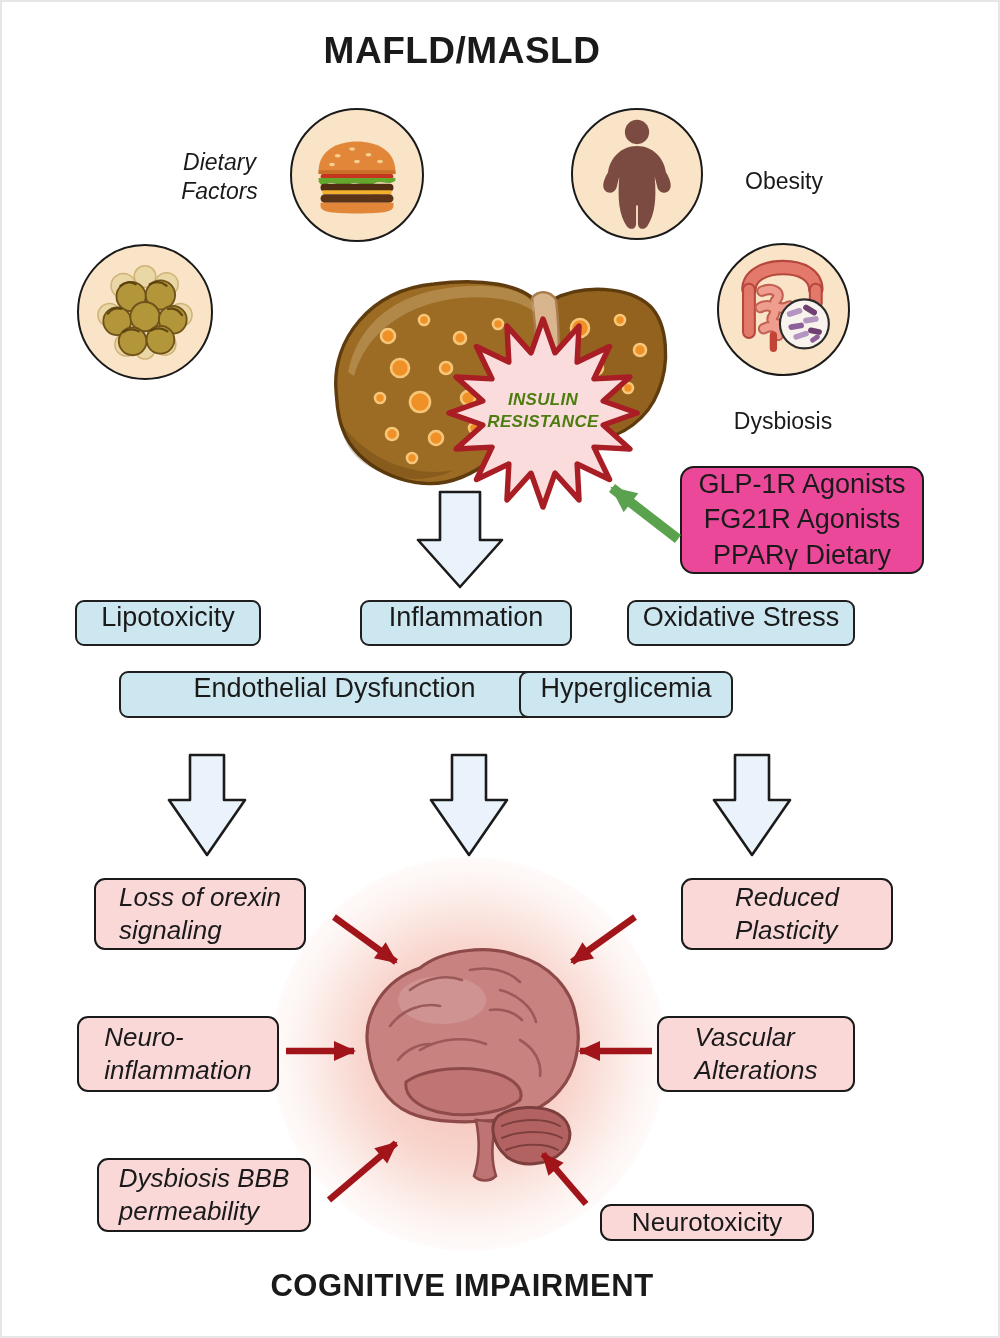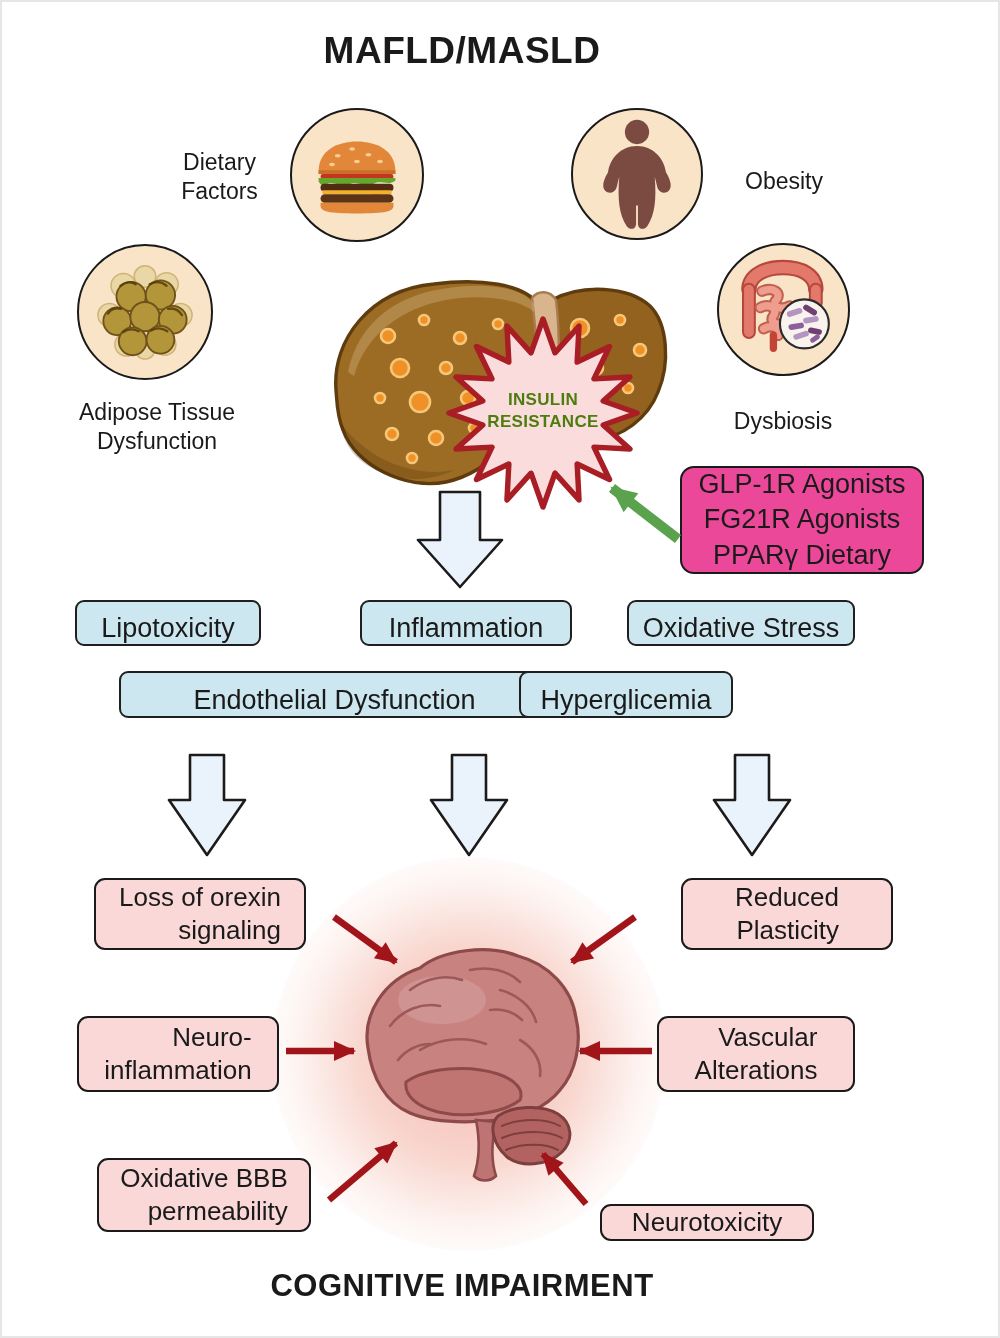--- a/index.html
+++ b/index.html
@@ -2,38 +2,38 @@
 <html><head>
 <meta charset="utf-8">
 <style>
   html,body{margin:0;padding:0;background:#ffffff;}
   #figure-root{
     position:relative;width:1000px;height:1338px;background:#ffffff;
     font-family:"Liberation Sans","DejaVu Sans",sans-serif;color:#1a1a1a;
     overflow:hidden;border:2px solid #e6e6e6;box-sizing:border-box;
   }
   .abs{position:absolute;}
-  .ml{white-space:pre-line;}
+  .ml{white-space:pre-line;font-style:italic;}
   .center{text-align:center;}
   .fig-title{font-size:37px;font-weight:800;letter-spacing:.5px;}
   .outcome{font-size:31px;font-weight:800;letter-spacing:.5px;}
   .node-label{font-size:23px;line-height:1.28;font-weight:400;}
   .circle{
     border-radius:50%;background:#f9e4c8;border:2.5px solid #1a1a1a;
     display:flex;align-items:center;justify-content:center;box-sizing:border-box;
   }
   .bluebox{
     background:#cde7f0;border:2.8px solid #1f1f1f;border-radius:9px;
-    display:flex;align-items:flex-end;justify-content:center;
+    display:flex;align-items:flex-start;justify-content:center;
     font-size:27px;box-sizing:border-box;
   }
   .pinkbox{
     background:#fad8d8;border:2.8px solid #1a1a1a;border-radius:11px;
     display:flex;align-items:center;justify-content:center;
-    font-size:26px;line-height:1.26;box-sizing:border-box;text-align:right;
+    font-size:26px;line-height:1.26;box-sizing:border-box;text-align:left;
   }
   .agonists{
     background:#ec4899;border:2.8px solid #1a1a1a;border-radius:14px;
     display:flex;flex-direction:column;align-items:center;justify-content:center;
     font-size:27px;line-height:1.3;box-sizing:border-box;
   }
   .starburst-label{
     font-size:17px;font-weight:700;color:#4d7c0f;line-height:1.28;
     text-align:center;letter-spacing:.3px;
   }
@@ -110,22 +110,20 @@
       <g fill="none" stroke="#4f3808" stroke-width="3" stroke-linecap="round" opacity=".8">
         <path d="M38,36 C44,31 52,30 58,34"></path>
         <path d="M76,34 C84,30 92,31 98,36"></path>
         <path d="M22,72 C26,66 33,64 39,66"></path>
         <path d="M100,66 C108,64 114,68 118,74"></path>
         <path d="M42,96 C48,92 56,92 62,95"></path>
         <path d="M78,94 C85,90 93,91 99,95"></path>
       </g>
     </svg>
   </div>
-  <div class="abs node-label center ml" style="left:40px;top:396px;width:230px;">Adipose Tissue
-Dysfunction</div>
 
   <div class="abs circle" style="left:715px;top:241px;width:133px;height:133px;">
     <svg width="106" height="106" viewBox="0 0 130 130">
       <path d="M22,40 C22,22 42,13 64,13 C86,13 104,22 104,40" fill="none" stroke="#b5473c" stroke-width="19" stroke-linecap="round"></path>
       <path d="M22,40 C22,22 42,13 64,13 C86,13 104,22 104,40" fill="none" stroke="#e2796b" stroke-width="14" stroke-linecap="round"></path>
       <path d="M22,40 L22,92" stroke="#b5473c" stroke-width="17" stroke-linecap="round"></path>
       <path d="M22,40 L22,92" stroke="#e2796b" stroke-width="12" stroke-linecap="round"></path>
       <path d="M104,40 L104,56" stroke="#b5473c" stroke-width="17" stroke-linecap="round"></path>
       <path d="M104,40 L104,56" stroke="#e2796b" stroke-width="12" stroke-linecap="round"></path>
       <g fill="none" stroke="#c2604f" stroke-width="14" stroke-linecap="round">
@@ -256,21 +254,21 @@
   <div class="abs pinkbox ml" style="left:640px;top:876px;width:212px;height:72px;margin-left:39px;">
     <span class="ml">Reduced
 Plasticity</span></div>
   <div class="abs pinkbox ml" style="left:655px;top:1014px;width:198px;height:76px;">
     <span class="ml">Vascular
 Alterations</span></div>
   <div class="abs pinkbox ml" style="left:75px;top:1014px;width:202px;height:76px;">
     <span class="ml">Neuro-
 inflammation</span></div>
   <div class="abs pinkbox ml" style="left:95px;top:1156px;width:214px;height:74px;">
-    <span class="ml">Oxidative BBB
+    <span class="ml">Dysbiosis BBB
 permeability</span></div>
   <div class="abs pinkbox" style="left:598px;top:1202px;width:214px;height:37px;">
     <span>Neurotoxicity</span>
     </div>
 
   <svg class="abs" style="left:0;top:0;pointer-events:none;" width="1000" height="1338" viewBox="0 0 1000 1338">
     <defs>
       <marker id="redhead" markerUnits="userSpaceOnUse" markerWidth="28" markerHeight="26" refX="22" refY="12" orient="auto">
         <path d="M2,2 L24,12 L2,22 Z" fill="#a11419"></path>
       </marker>

